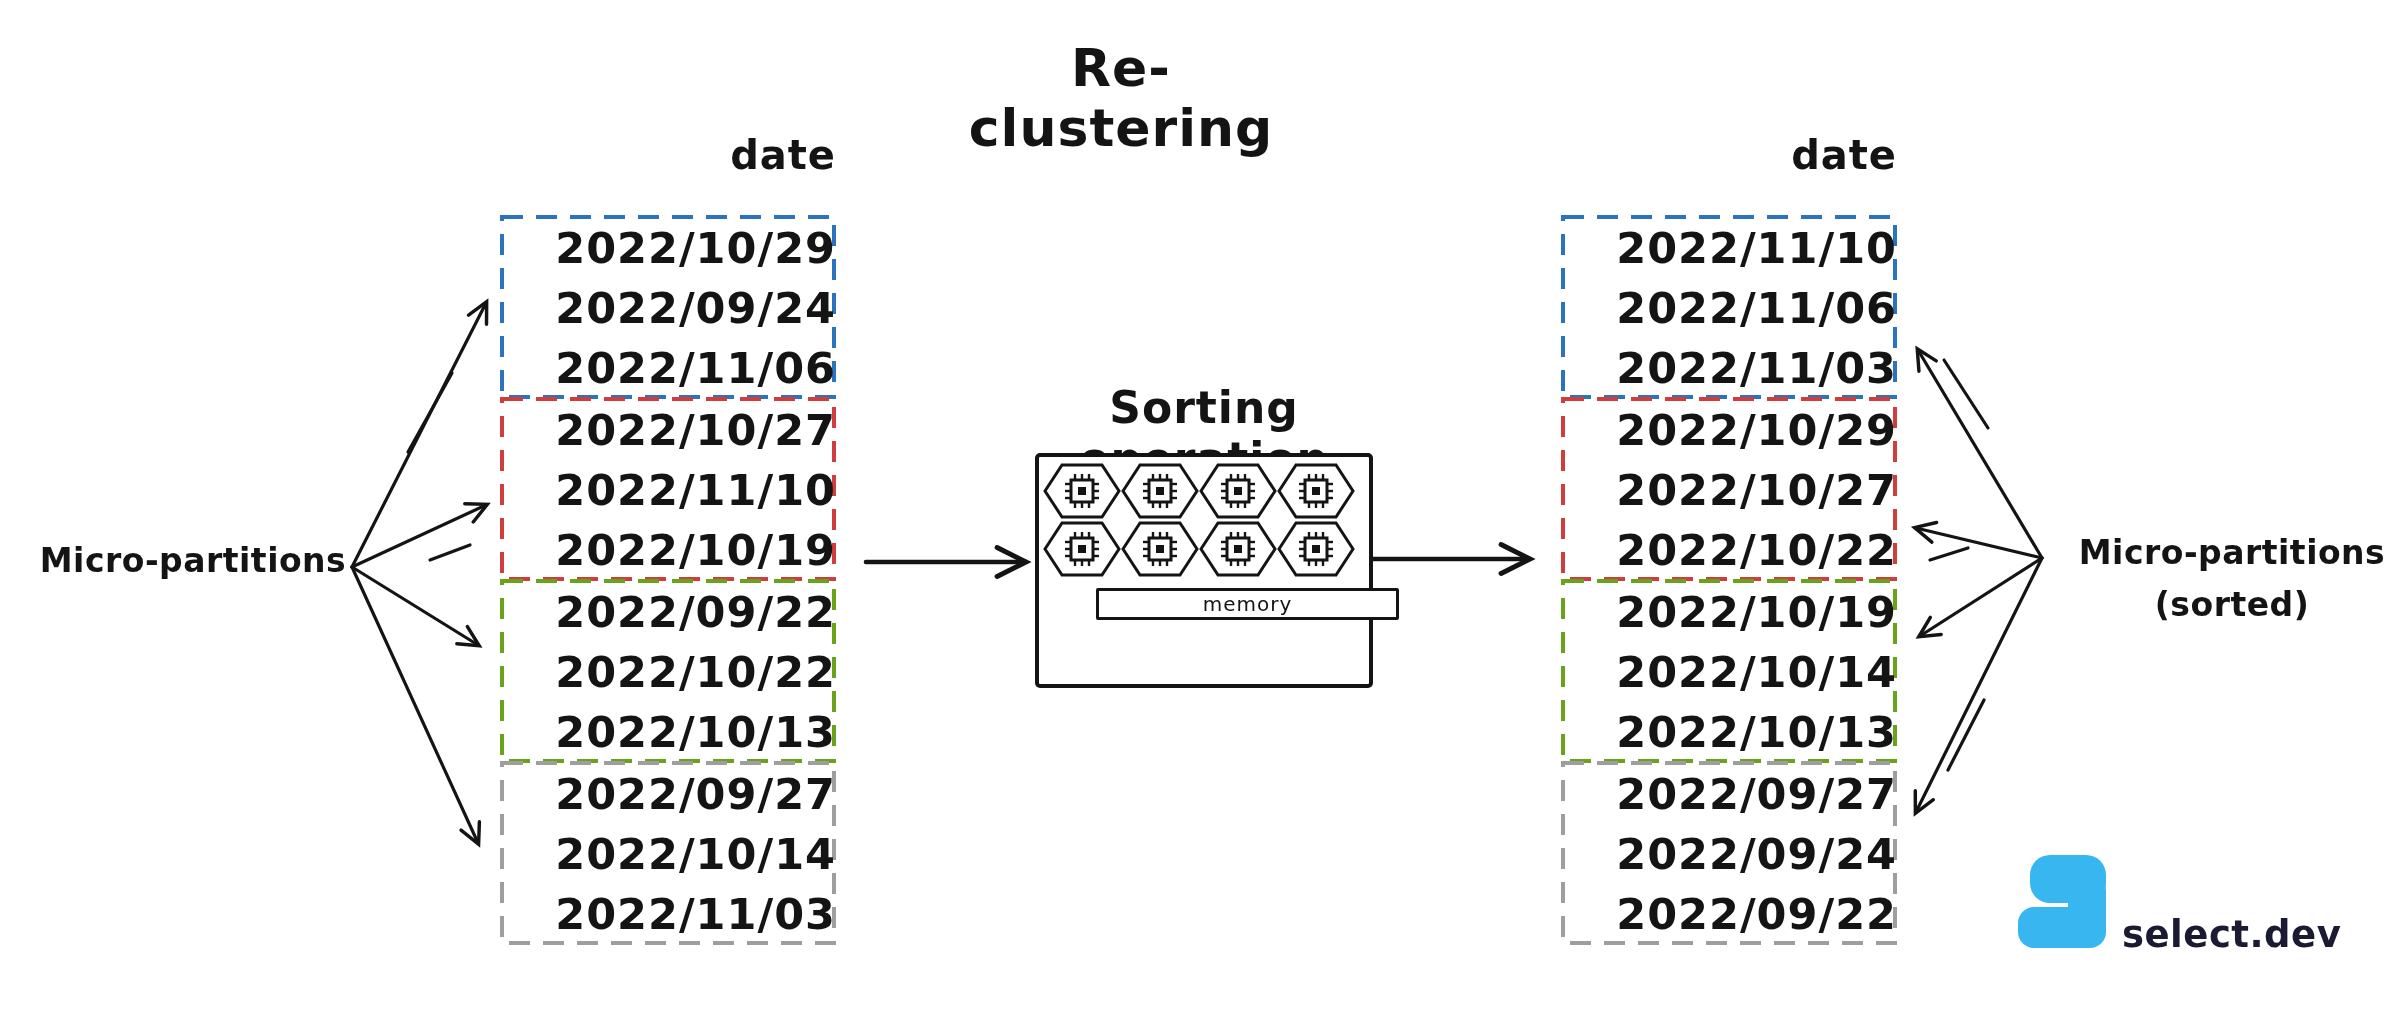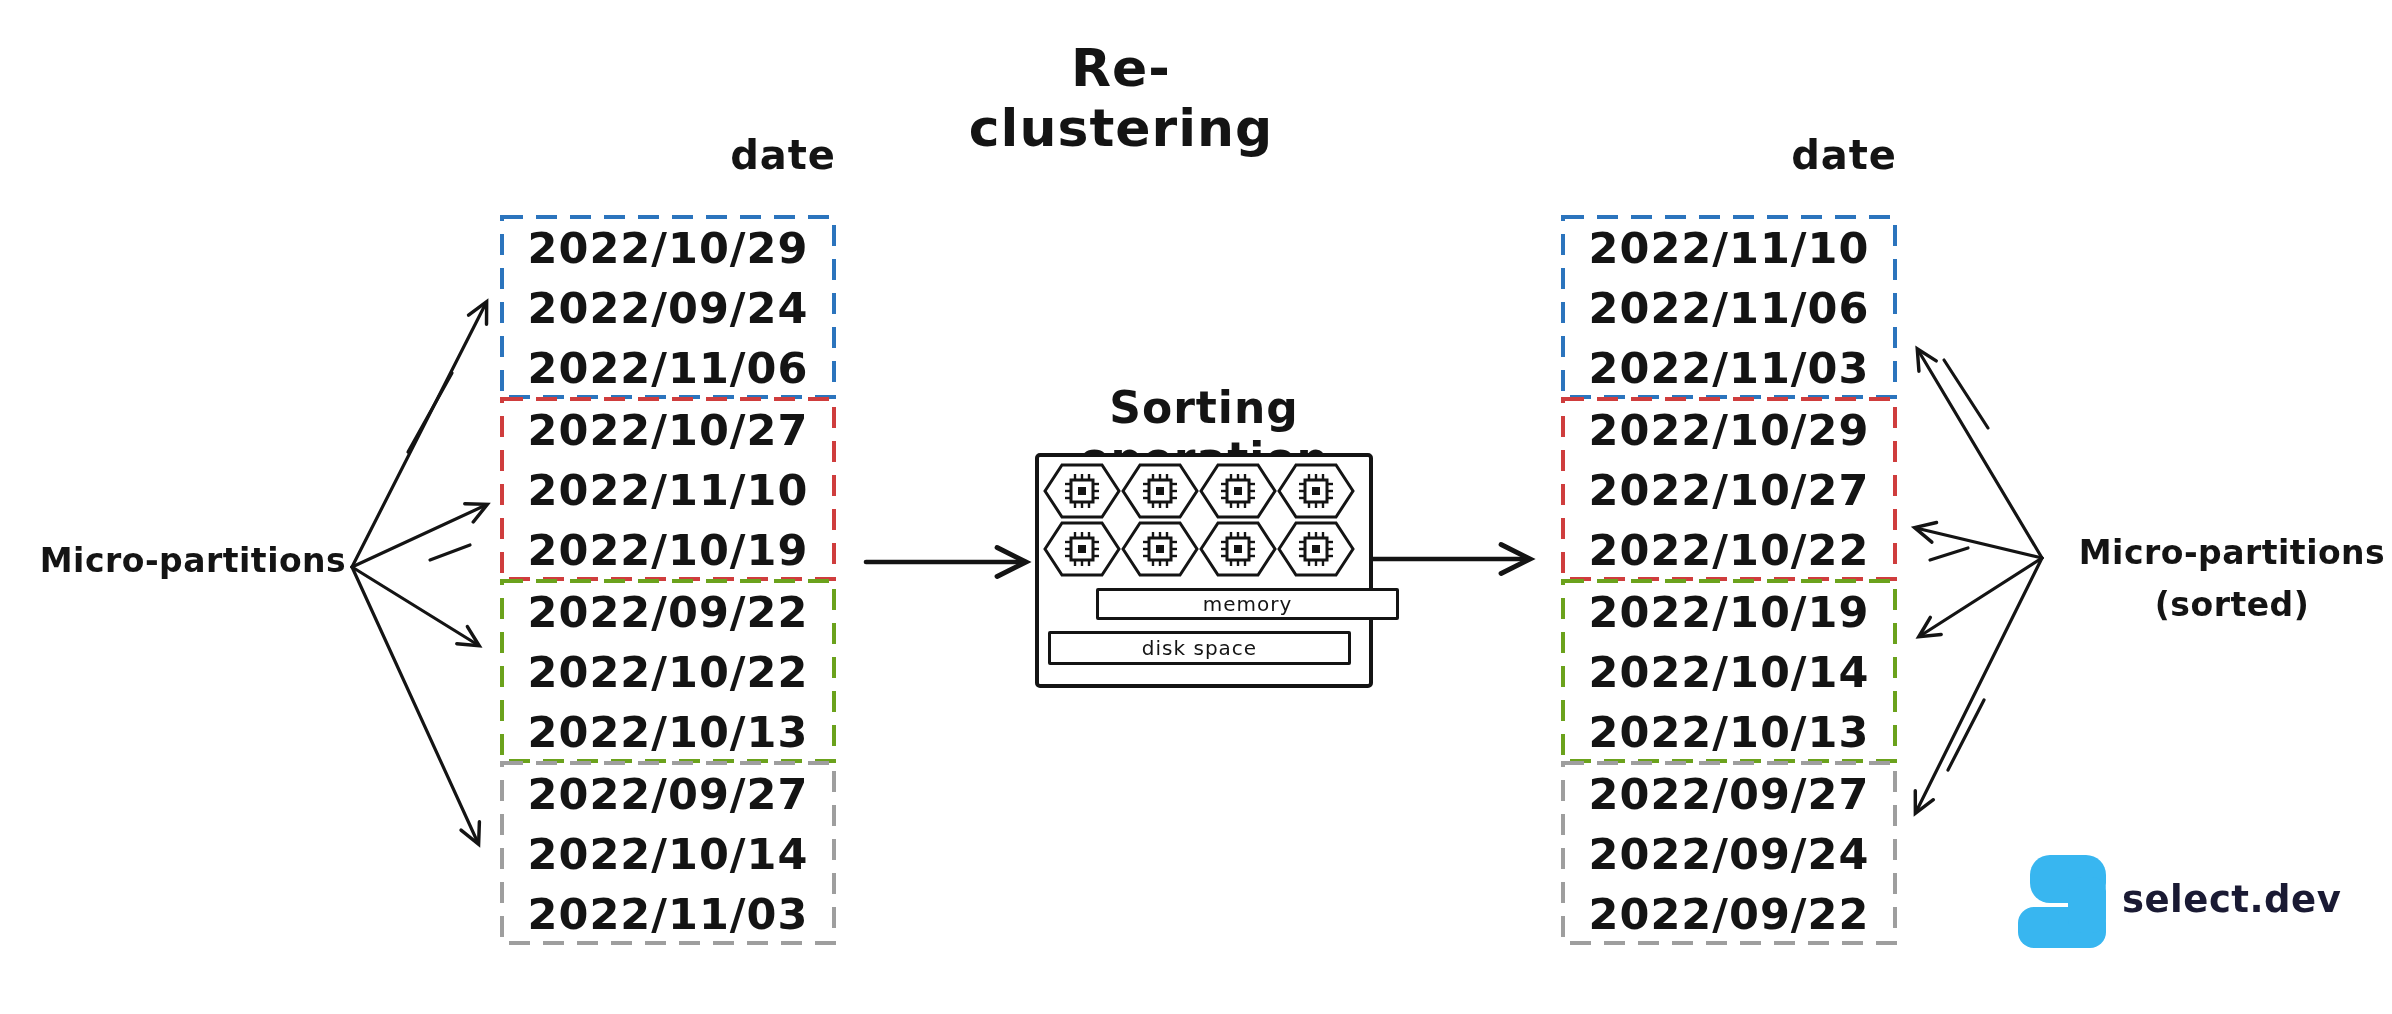--- a/index.html
+++ b/index.html
@@ -9,31 +9,31 @@
   }
   .abs{position:absolute;}
   .hand{font-family:"DejaVu Sans", sans-serif;color:#141414;}
   #title{left:961px;top:38px;width:320px;text-align:center;font-size:52px;font-weight:600;letter-spacing:1px;}
   .col-header{width:336px;text-align:right;top:132px;font-size:40px;font-weight:600;letter-spacing:1px;}
   .side-label{width:340px;text-align:center;font-size:33px;font-weight:600;line-height:52px;letter-spacing:.5px;}
   
   .pbox{width:336px;height:184px;}
   .pbox svg.dashrect{position:absolute;left:0;top:0;width:100%;height:100%;}
   .pbox rect.dr{fill:none;stroke:var(--c,#444);stroke-width:4;stroke-dasharray:21 13;}
-  .drow{position:relative;height:60px;line-height:60px;text-align:center;font-size:43px;font-weight:600;letter-spacing:1px;white-space:nowrap;}
+  .drow{position:relative;height:60px;line-height:60px;text-align:right;font-size:43px;font-weight:600;letter-spacing:1px;white-space:nowrap;}
   .rows{position:absolute;left:0;top:3px;width:100%;}
   
   #sort-label{left:1004px;top:382px;width:400px;text-align:center;font-size:44px;font-weight:600;letter-spacing:1px;}
   #sort-box{left:1035px;top:453px;width:330px;height:227px;border:4px solid #141414;border-radius:5px;background:#fff;}
   .mini-bar{left:1048px;width:297px;border:3px solid #141414;border-radius:2px;text-align:center;font-size:20px;letter-spacing:1px;color:#141414;background:#fff;}
   #memory-bar{top:588px;height:26px;line-height:26px;margin-left:48px;}
   #disk-bar{top:631px;height:28px;line-height:28px;}
   .uses-color{color:var(--c,#141414);}
   .mk{fill:var(--c,#38b6f0);}
-  #logo-text{left:2122px;top:878px;font-size:37px;font-weight:700;letter-spacing:.5px;}
+  #logo-text{left:2122px;top:913px;font-size:37px;font-weight:700;letter-spacing:.5px;}
   svg .ink{stroke:#141414;fill:none;}
 </style>
 </head>
 <body>
 
 <div id="canvas">
 
   <div class="abs hand" id="title">Re-clustering</div>
 
   <svg class="abs" style="left:0;top:0;width:2392px;height:1014px;pointer-events:none;" viewBox="0 0 2392 1014">
@@ -150,21 +150,20 @@
     <use href="#hexchip" x="2" y="2"></use>
     <use href="#hexchip" x="80" y="2"></use>
     <use href="#hexchip" x="158" y="2"></use>
     <use href="#hexchip" x="236" y="2"></use>
     <use href="#hexchip" x="2" y="60"></use>
     <use href="#hexchip" x="80" y="60"></use>
     <use href="#hexchip" x="158" y="60"></use>
     <use href="#hexchip" x="236" y="60"></use>
   </svg>
   <div class="abs mini-bar" id="memory-bar">memory</div>
-  <div class="abs mini-bar" id="disk-bar">disk space</div>
 
   <div class="abs col-header" style="left:1561px;">date</div>
 
   <div class="abs pbox" style="left: 1561px; top: 215px; --c: #2b74bd;">
     <svg class="dashrect" viewBox="0 0 336 184" preserveAspectRatio="none">
         <rect class="dr" x="2" y="2" width="332" height="180"></rect>
       </svg>
     <div class="rows">
       <div class="drow">2022/11/10</div>
       <div class="drow">2022/11/06</div>

